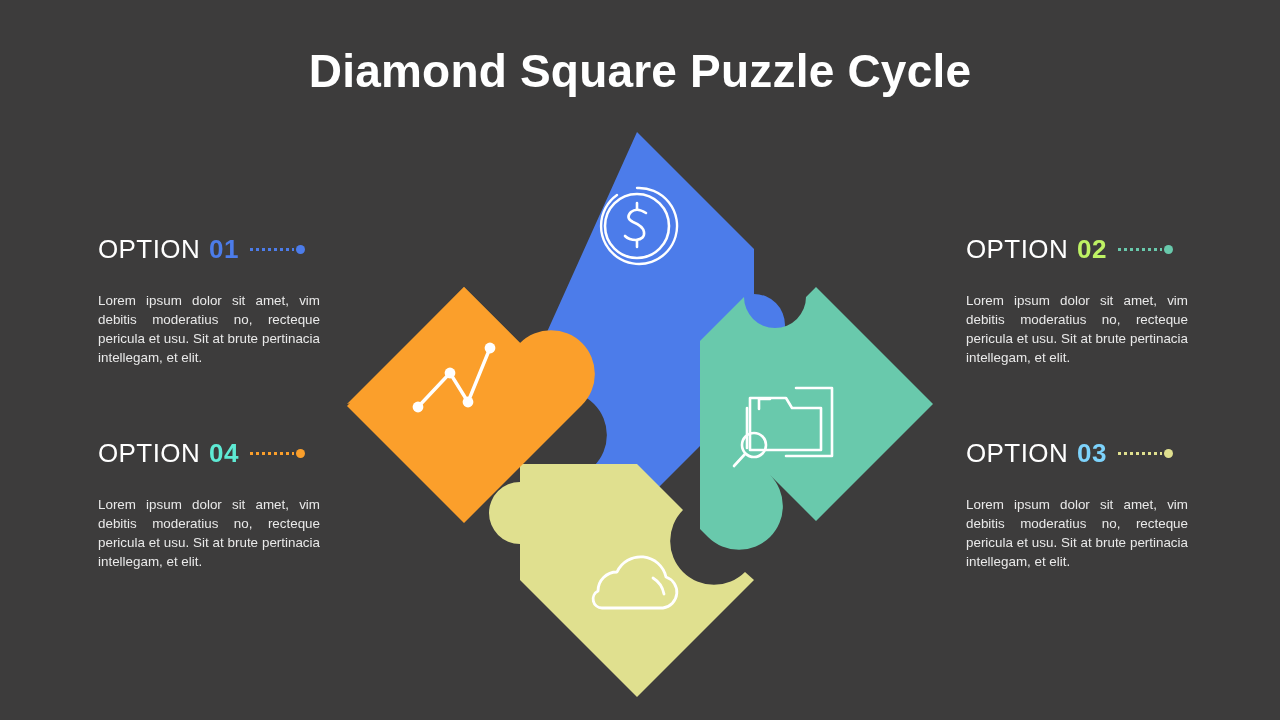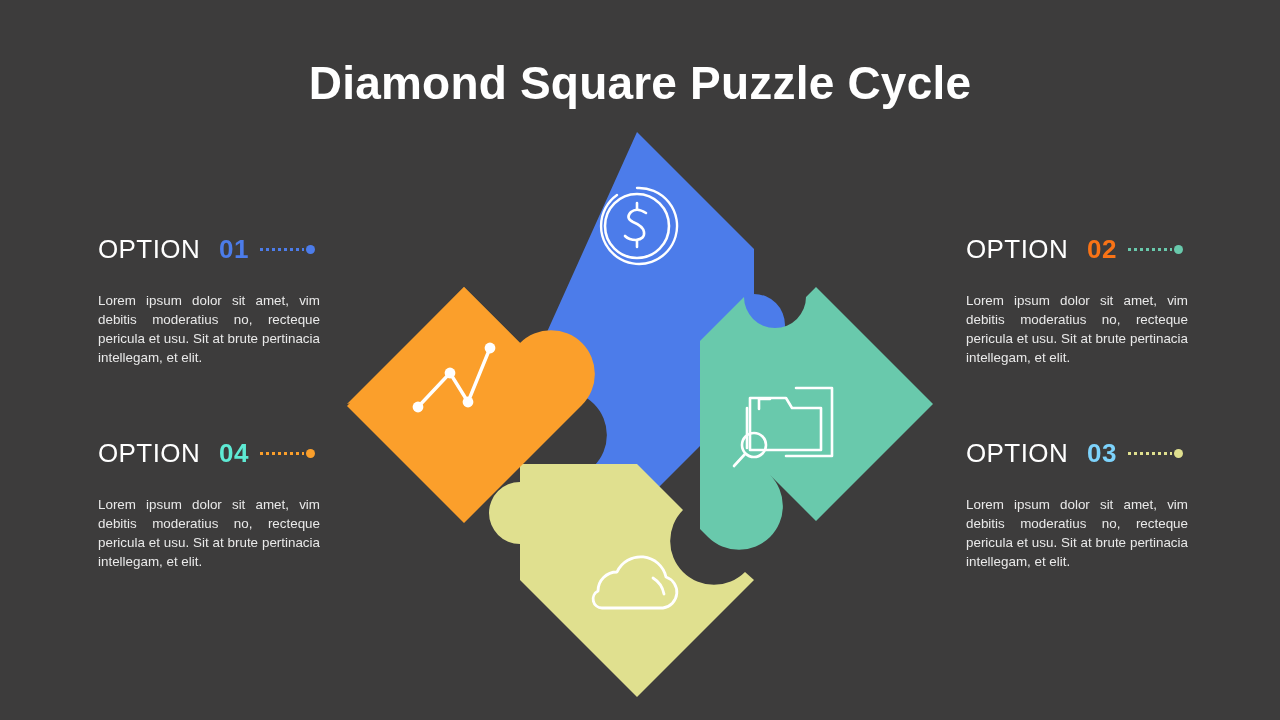--- a/index.html
+++ b/index.html
@@ -11,21 +11,21 @@
     height: 720px;
     background: #3d3c3c;
     font-family: "Liberation Sans", sans-serif;
     overflow: hidden;
     position: relative;
   }
 
   
   .page-title {
     position: absolute;
-    top: 56px;
+    top: 44px;
     left: 0;
     width: 1280px;
     text-align: center;
     color: #ffffff;
     font-size: 46px;
     font-weight: bold;
     letter-spacing: 0.2px;
     font-family: "Liberation Sans", sans-serif;
     white-space: nowrap;
   }
@@ -51,21 +51,21 @@
   }
   .opt-word {
     color: #ffffff;
     font-size: 26px;
     font-weight: normal;
     letter-spacing: 0.4px;
   }
   .opt-num {
     font-size: 26px;
     font-weight: bold;
-    margin-left: 19px;
+    margin-left: 9px;
     letter-spacing: 0.4px;
   }
 
   .connector {
     display: flex;
     align-items: center;
     margin-left: 11px;
     flex: 0 0 auto;
   }
   .conn-dots {
@@ -127,21 +127,21 @@
       <span class="conn-dots"></span>
       <span class="conn-dot"></span>
     </span>
   </div>
   <div class="option-body">Lorem ipsum dolor sit amet, vim debitis moderatius no, recteque pericula et usu. Sit at brute pertinacia intellegam, et elit.</div>
 </div>
 
 <div class="option option-right opt-2">
   <div class="option-head">
     <span class="opt-word">OPTION</span>
-    <span class="opt-num" style="color:#f97316">02</span>
+    <span class="opt-num" style="color:#bef264">02</span>
     <span class="connector" style="color:#69c9ac">
       <span class="conn-dots"></span>
       <span class="conn-dot"></span>
     </span>
   </div>
   <div class="option-body">Lorem ipsum dolor sit amet, vim debitis moderatius no, recteque pericula et usu. Sit at brute pertinacia intellegam, et elit.</div>
 </div>
 
 <div class="option option-right opt-3">
   <div class="option-head">

